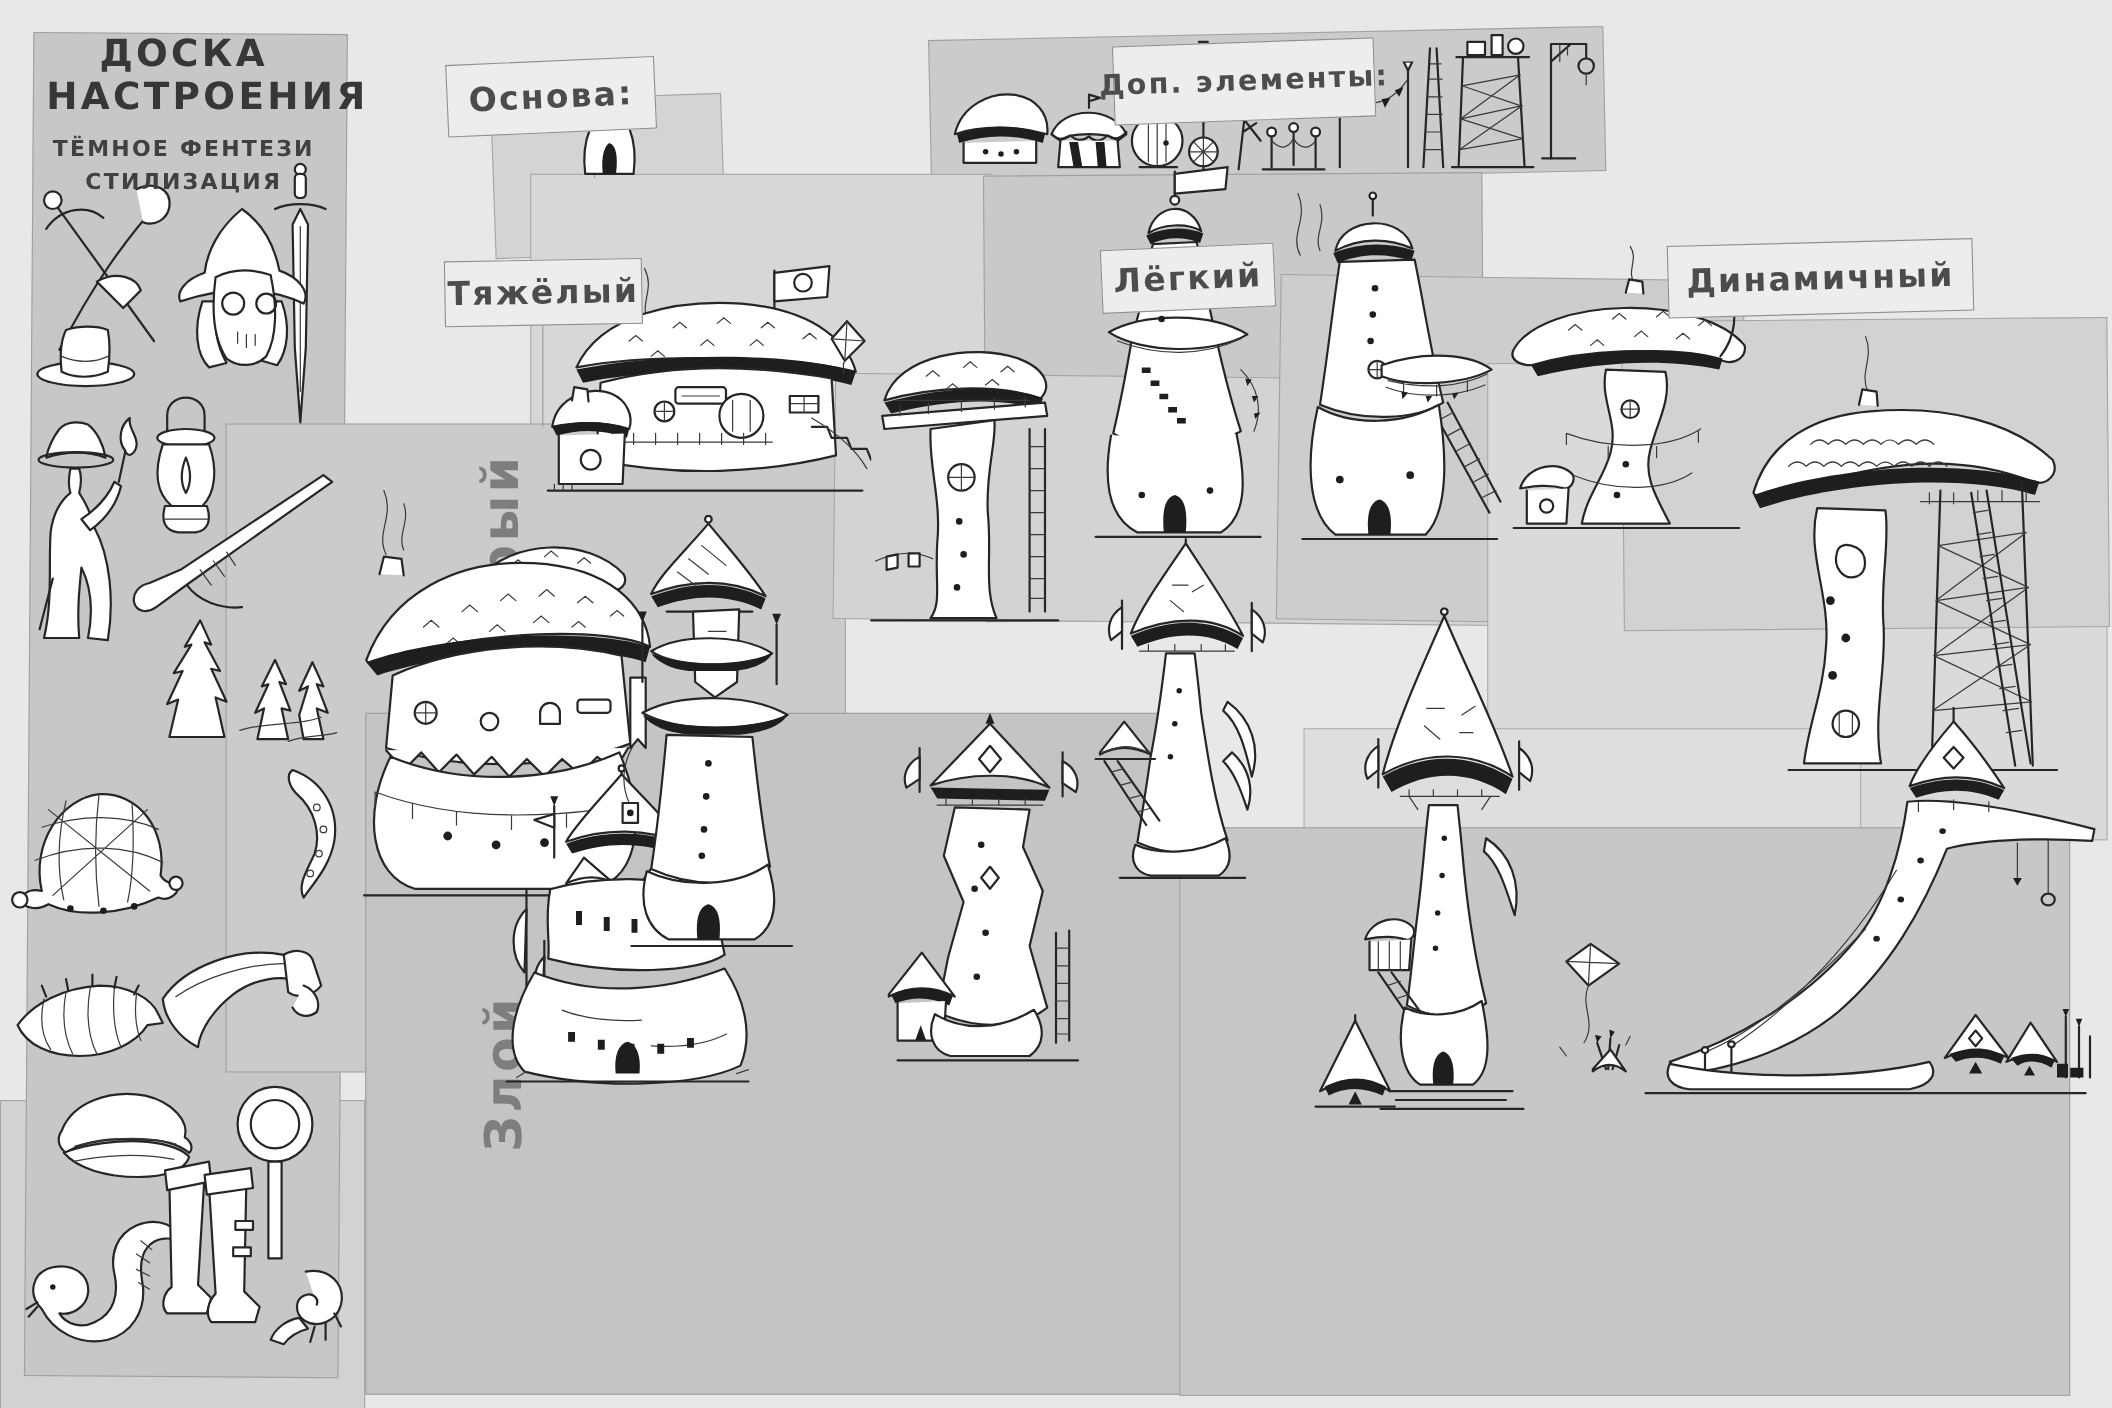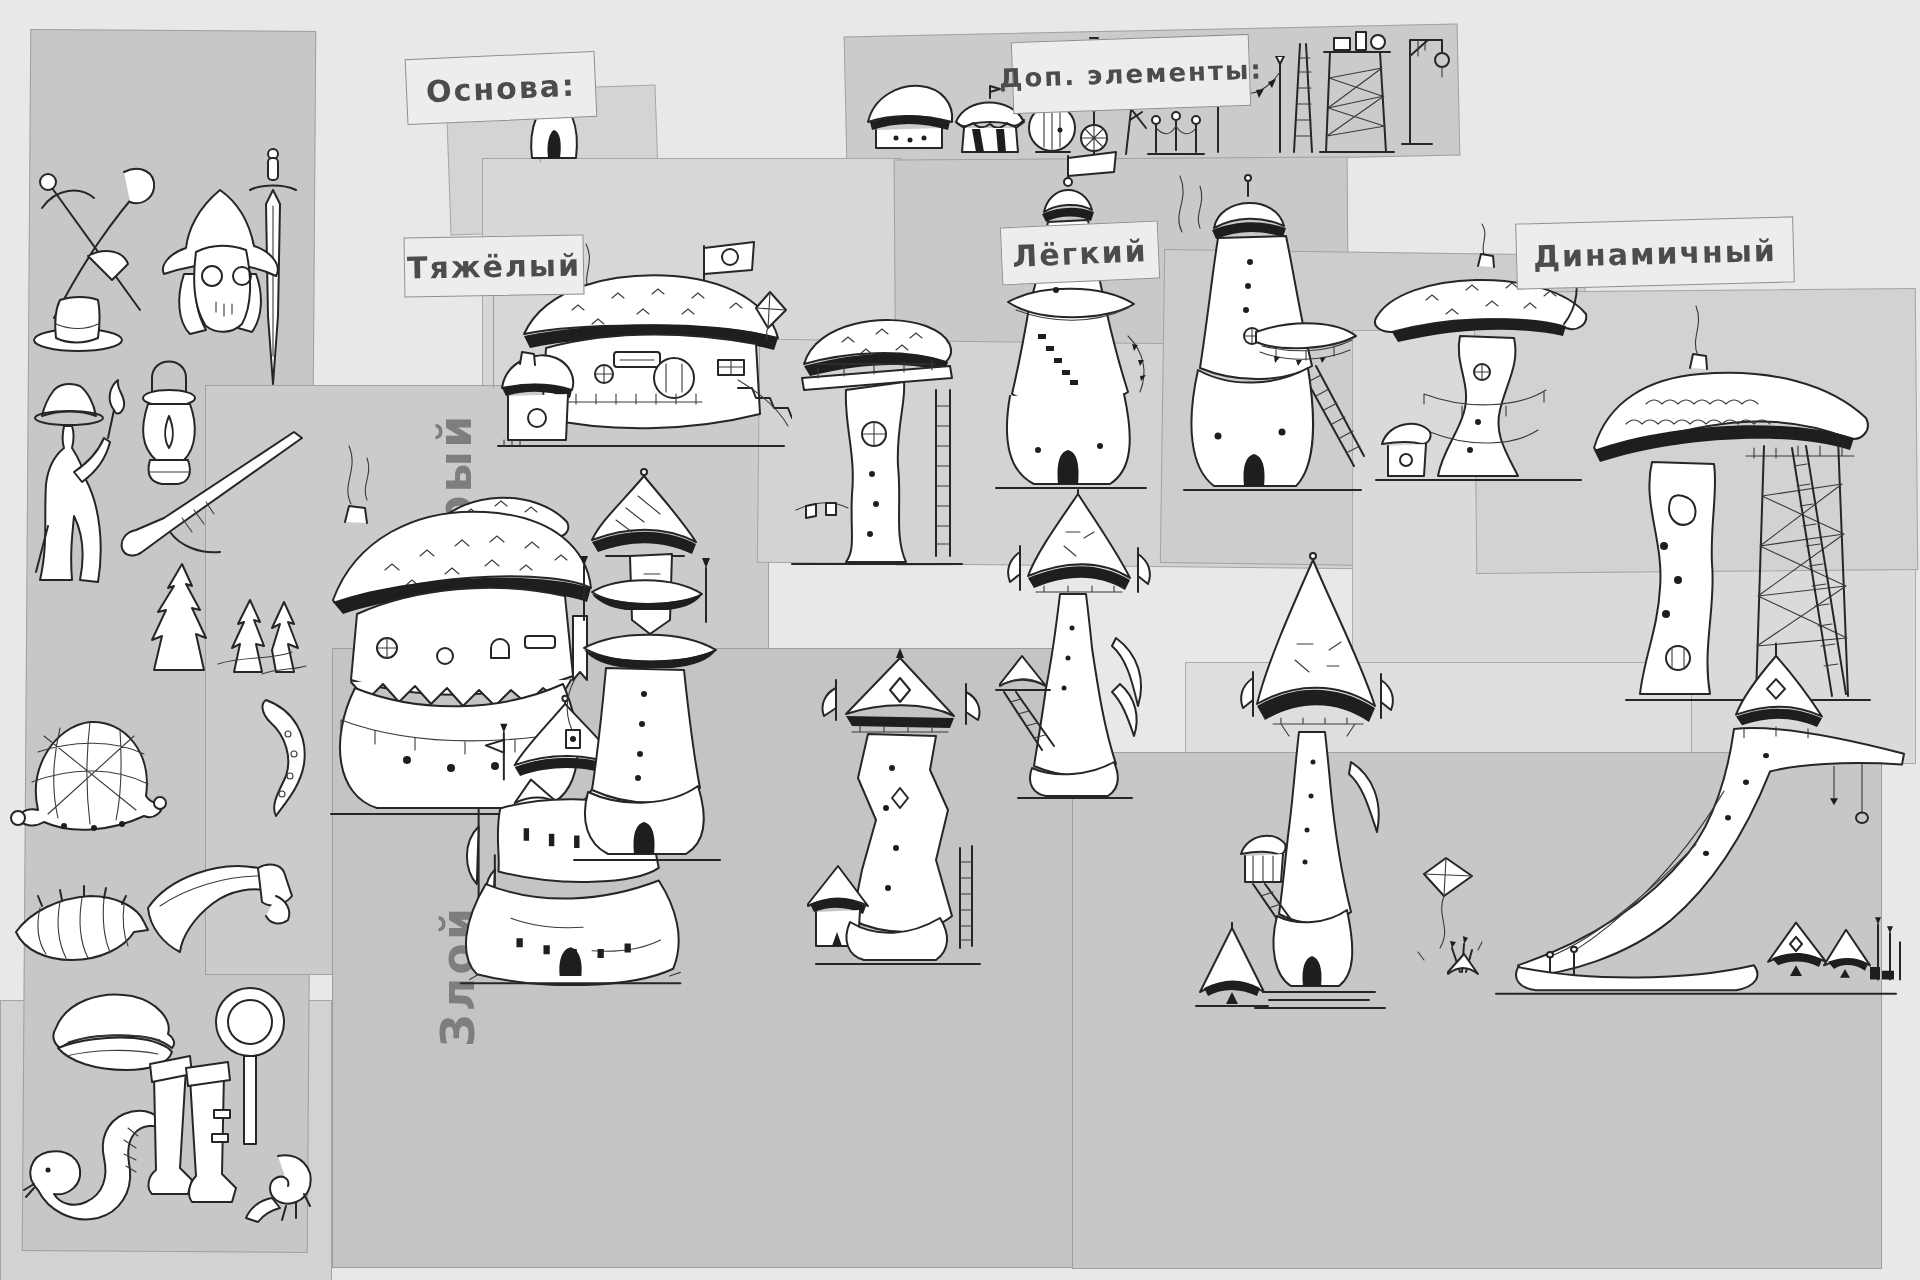--- a/index.html
+++ b/index.html
@@ -41,20 +41,26 @@
   <div class="panel" style="left:1162px;top:252px;width:420px;height:312px;background:#cdcdcd;transform:rotate(.8deg)"></div>
   <div class="panel" style="left:1352px;top:330px;width:562px;height:432px;background:#dadada"></div>
   <div class="panel" style="left:1475px;top:290px;width:440px;height:280px;background:#d2d2d2;transform:rotate(-.5deg)"></div>
   <div class="panel" style="left:1185px;top:662px;width:505px;height:148px;background:#dedede"></div>
   <div class="panel" style="left:1072px;top:752px;width:808px;height:515px;background:#c7c7c7"></div>
 
   <div class="join" style="left:493px;top:296px;height:92px"></div>
   <div class="join" style="left:1078px;top:280px;height:66px"></div>
   <div class="join" style="left:540px;top:120px;height:42px"></div>
 
+  <div id="mb-title">
+    <div class="t1">ДОСКА</div>
+    <div class="t2">НАСТРОЕНИЯ</div>
+    <div class="s1">ТЁМНОЕ ФЕНТЕЗИ</div>
+    <div class="s2">СТИЛИЗАЦИЯ</div>
+  </div>
 
   <div class="lbox z4" style="left:406px;top:55px;width:188px;height:64px;font-size:30px;transform:rotate(-2.5deg)">
       <span>Основа:</span>
     </div>
   <div class="lbox z4" style="left:1012px;top:38px;width:236px;height:70px;font-size:26px;transform:rotate(-2deg)">
       <span>Доп. элементы:</span>
     </div>
   <div class="lbox z4" style="left:404px;top:236px;width:178px;height:58px;font-size:30px;transform:rotate(-1deg)">
       <span>Тяжёлый</span>
     </div>

